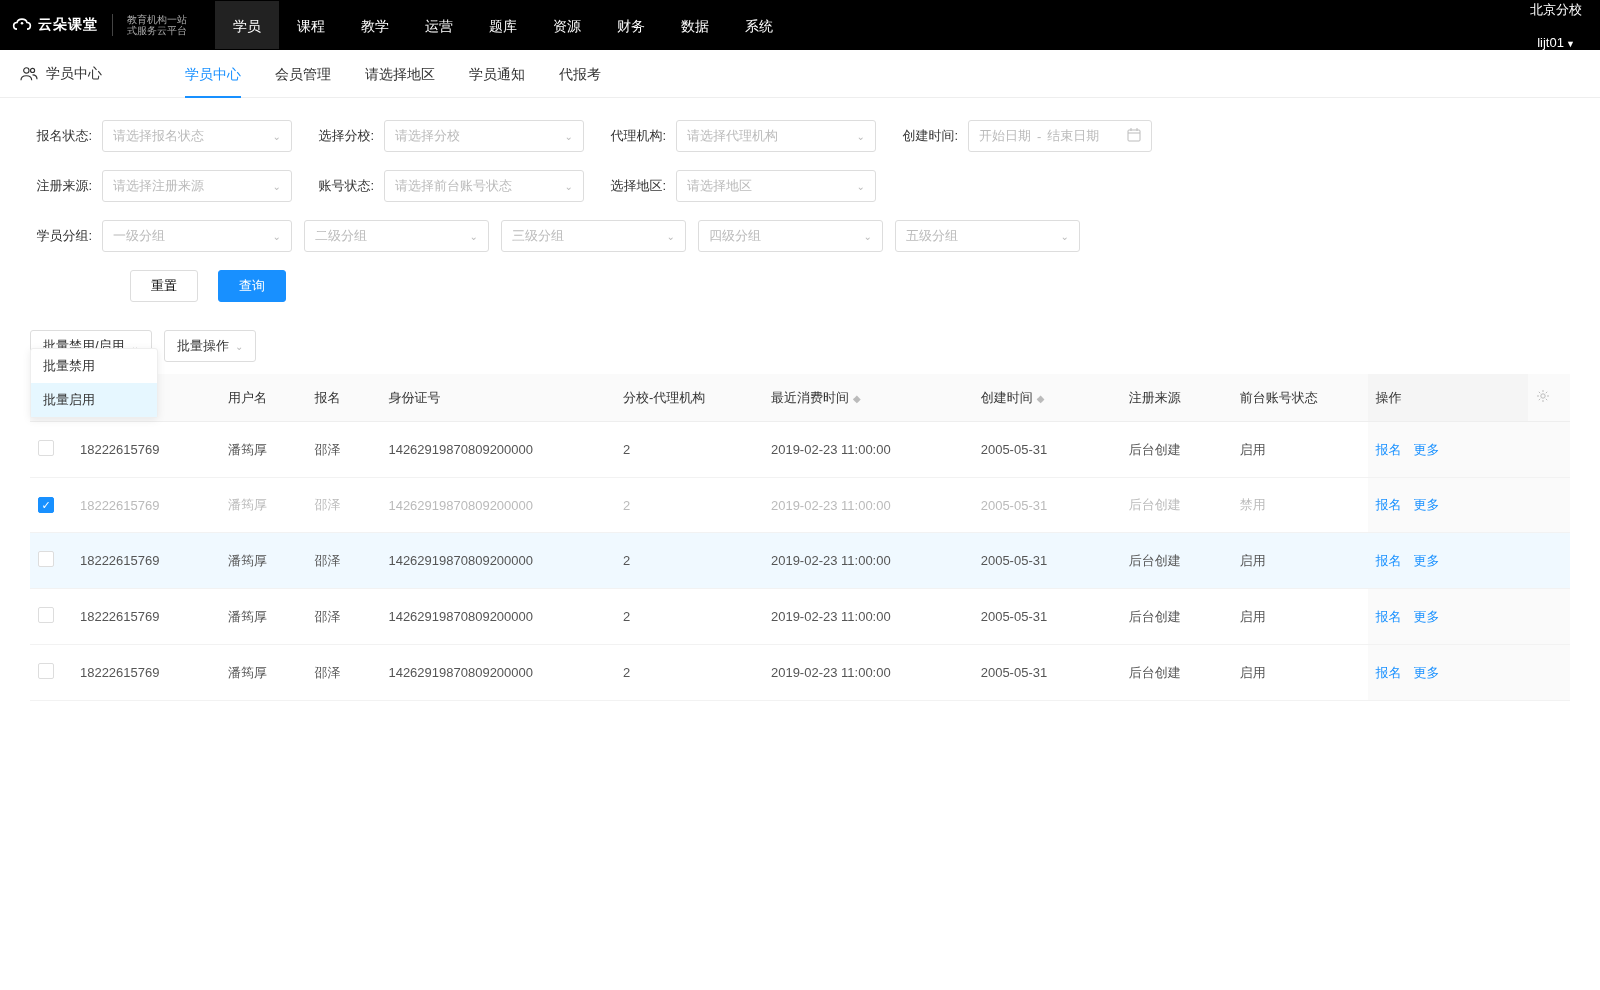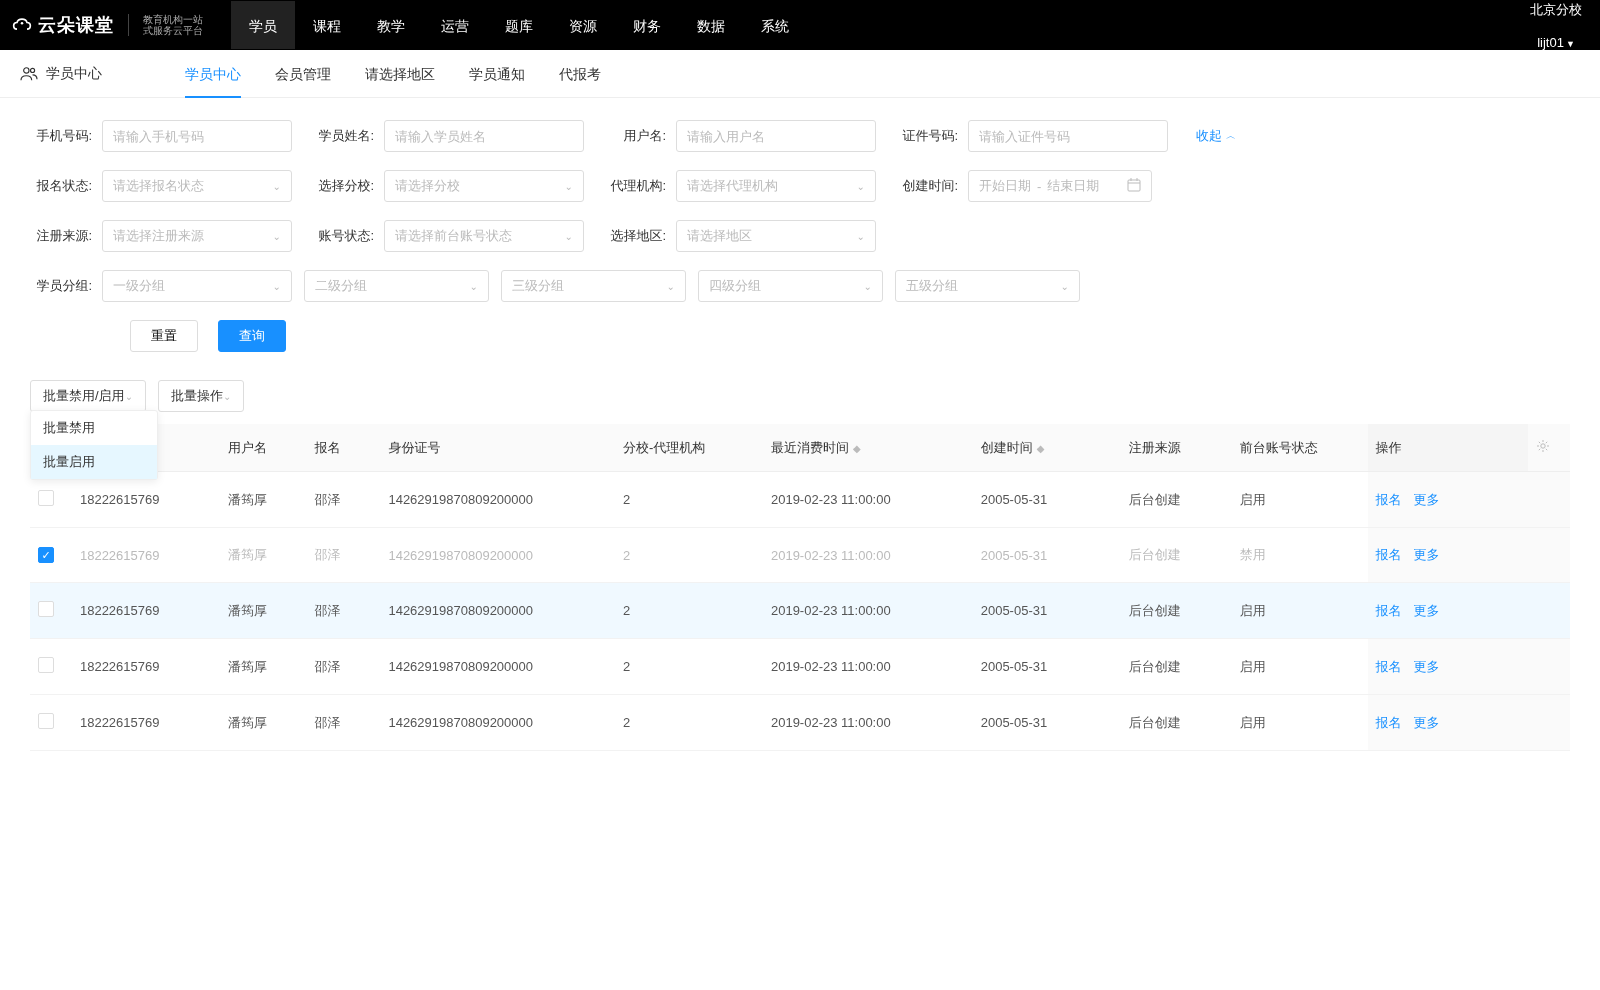--- a/index.html
+++ b/index.html
@@ -1,20 +1,20 @@
 <!DOCTYPE html>
 <html><head>
 <meta charset="utf-8">
 <style>
 * { box-sizing: border-box; margin: 0; padding: 0; }
 body { font-family: -apple-system, "PingFang SC", "Microsoft YaHei", sans-serif; font-size: 13px; color: #333; background: #fff; }
 .topbar { background: #000; height: 50px; display: flex; align-items: center; padding: 0 18px 0 12px; color: #fff; }
 .logo { display: flex; align-items: center; gap: 6px; margin-right: 28px; }
 .logo-icon { width: 20px; height: 16px; }
-.logo-text { font-size: 18px; font-weight: 600; letter-spacing: 1px; }
+.logo-text { font-size: 14px; font-weight: 600; letter-spacing: 1px; }
 .logo-divider { width: 1px; height: 22px; background: #444; margin: 0 8px; }
 .logo-sub { font-size: 10px; line-height: 11px; color: #aaa; }
 .topnav { display: flex; }
 .topnav-item { padding: 0 18px; height: 48px; line-height: 50px; color: #fff; font-size: 14px; cursor: pointer; }
 .topnav-item.active { background: #222; }
 .topright { margin-left: auto; display: flex; align-items: center; gap: 16px; font-size: 13px; flex-direction: column; }
 .topright-item { cursor: pointer; }
 .caret { font-size: 9px; margin-left: 2px; }
 .subnav { height: 48px; border-bottom: 1px solid #eee; display: flex; padding: 0 20px; }
 .subnav-left { display: flex; align-items: center; gap: 8px; font-size: 14px; color: #333; width: 165px; }
@@ -33,22 +33,22 @@
 .chevron { color: #bbb; font-size: 10px; }
 .w190 { width: 190px; }
 .w200 { width: 200px; }
 .w185 { width: 185px; }
 .btn { height: 32px; padding: 0 20px; border: 1px solid #ddd; border-radius: 3px; background: #fff; font-size: 13px; cursor: pointer; }
 .btn.primary { background: #1890ff; border-color: #1890ff; color: #fff; }
 .btn.primary-fill { background: #1890ff; border-color: #1890ff; color: #fff; }
 .collapse-link { color: #1890ff; cursor: pointer; display: flex; align-items: center; gap: 4px; margin-left: 8px; }
 .toolbar { display: flex; align-items: center; padding: 10px 30px 12px 30px; gap: 12px; position: relative; }
 .toolbar .right { margin-left: auto; display: flex; gap: 12px; }
-.dropdown-btn { height: 32px; padding: 0 12px; border: 1px solid #ddd; border-radius: 3px; background: #fff; font-size: 13px; display: flex; align-items: center; cursor: pointer; }
-.dropdown-menu { position: absolute; top: 40px; left: 30px; width: 128px; background: #fff; border: 1px solid #eee; box-shadow: 0 2px 8px rgba(0,0,0,0.08); border-radius: 3px; z-index: 10; }
+.dropdown-btn { height: 32px; padding: 0 12px; border: 1px solid #ddd; border-radius: 3px; background: #fff; font-size: 13px; display: flex; align-items: center; gap: 6px; cursor: pointer; }
+.dropdown-menu { position: absolute; top: 28px; left: 30px; width: 128px; background: #fff; border: 1px solid #eee; box-shadow: 0 2px 8px rgba(0,0,0,0.08); border-radius: 3px; z-index: 10; }
 .dropdown-menu-item { padding: 8px 12px; font-size: 13px; cursor: pointer; }
 .dropdown-menu-item.hover { background: #e6f7ff; }
 .table { width: calc(100% - 60px); margin: 0 30px; border-collapse: collapse; }
 .table th { text-align: left; font-weight: normal; font-size: 13px; color: #333; padding: 14px 8px; background: #fafafa; border-bottom: 1px solid #eee; }
 .table td { padding: 18px 8px; font-size: 13px; color: #555; border-bottom: 1px solid #f2f2f2; }
 .table tr.checked td { color: #bbb; }
 .table tr.hover td { background: #f0f9ff; }
 .checkbox { width: 16px; height: 16px; border: 1px solid #ddd; border-radius: 2px; display: inline-flex; align-items: center; justify-content: center; cursor: pointer; background: #fff; }
 .checkbox.checked { background: #1890ff; border-color: #1890ff; }
 .check-mark { color: #fff; font-size: 11px; }
@@ -111,42 +111,20 @@
       <div class="subnav-tab active">学员中心</div>
       <div class="subnav-tab">会员管理</div>
       <div class="subnav-tab">请选择地区</div>
       <div class="subnav-tab">学员通知</div>
       <div class="subnav-tab">代报考</div>
     </div>
 </div>
 
 <div class="filters">
 
-  <div class="filter-row">
-    <div class="filter-item">
-      <span class="filter-label">手机号码:</span>
-      <input class="input w190" placeholder="请输入手机号码" style="">
-    </div>
-    <div class="filter-item">
-      <span class="filter-label">学员姓名:</span>
-      <input class="input w200" placeholder="请输入学员姓名" style="">
-    </div>
-    <div class="filter-item">
-      <span class="filter-label">用户名:</span>
-      <input class="input w200" placeholder="请输入用户名" style="">
-    </div>
-    <div class="filter-item">
-      <span class="filter-label">证件号码:</span>
-      <input class="input w200" placeholder="请输入证件号码" style="">
-    </div>
-    <span class="collapse-link">
-      <span>收起</span>
-      <span style="font-size:10px;">︿</span>
-    </span>
-  </div>
 
   <div class="filter-row">
     <div class="filter-item">
       <span class="filter-label">报名状态:</span>
       <div class="select w190">
           <span class="ph">请选择报名状态</span>
           <span class="chevron">⌄</span>
         </div>
     </div>
     <div class="filter-item">

